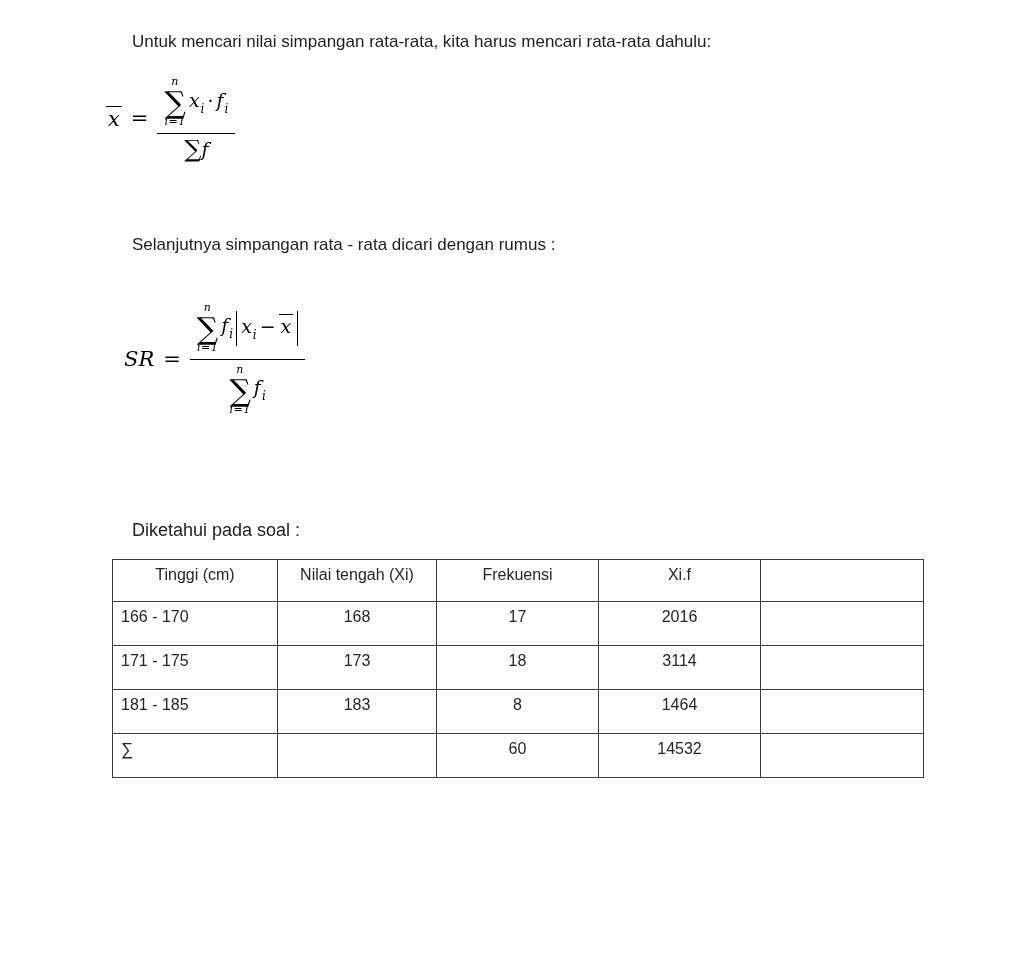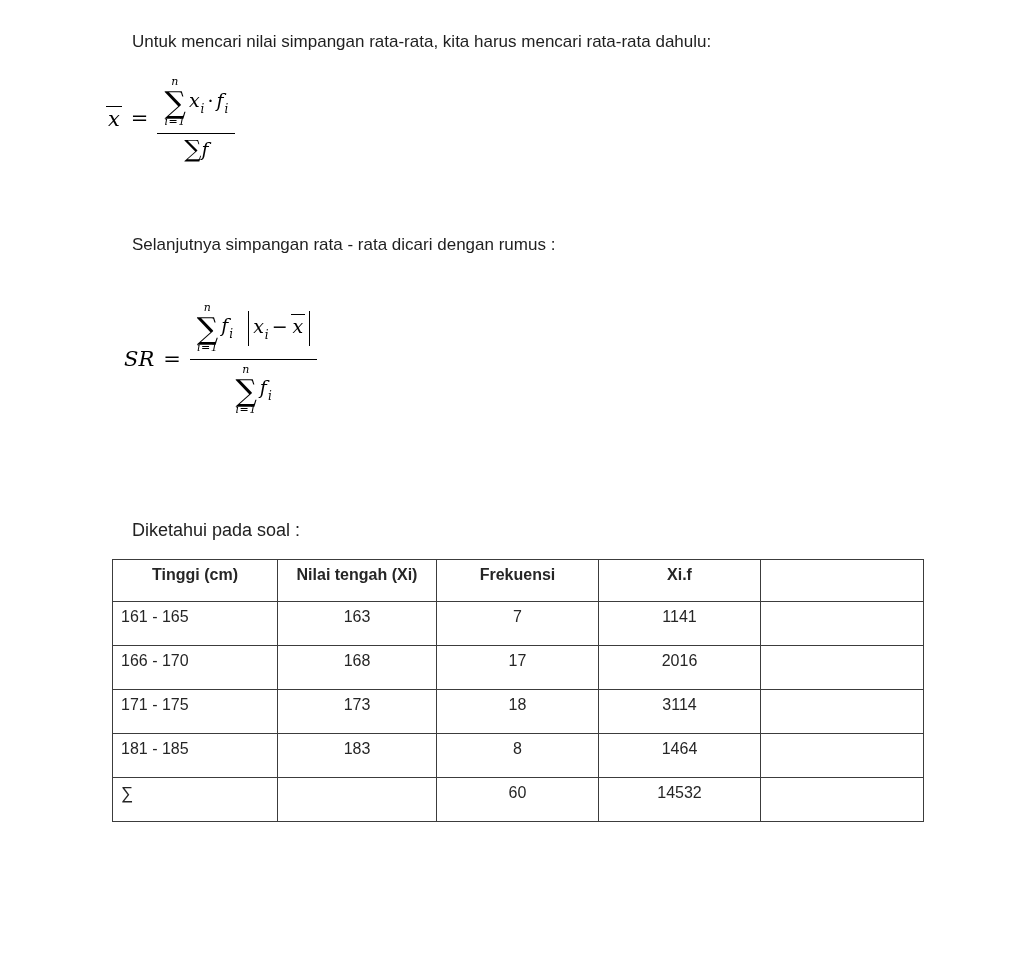--- a/index.html
+++ b/index.html
@@ -64,41 +64,41 @@
     vertical-align:-6px; line-height:1;
     margin-left:1px;
   }
   .mdot { font-size:19px; margin:0 3px; }
   .minus{ font-size:19px; margin:0 3px; }
   .absgrp {
     display:inline-flex; align-items:flex-end;
     border-left:1.6px solid #000;
     border-right:1.6px solid #000;
     padding:3px 4px 5px 4px;
-    margin-left:15px;
+    margin-left:3px;
   }
   .term { white-space:nowrap; }
 
   
   #freq-table {
     position:absolute;
     left:112px; top:559px;
     width:811px;
     border-collapse:collapse;
     table-layout:fixed;
     font-size:16px;
     color:#262626;
   }
   #freq-table th, #freq-table td {
     border:1.5px solid #3c3c3c;
     vertical-align:top;
     font-weight:normal;
     padding-top:6px;
   }
-  #freq-table th { height:42px; text-align:center;font-weight:bold; }
+  #freq-table th { height:42px; text-align:center; }
   #freq-table td { height:44px; text-align:center; }
   #freq-table td.first { text-align:left; padding-left:8px; }
   #freq-table td.sum-sign { font-size:17px; }
 </style>
 </head>
 <body>
 
 <div class="bodytext" id="intro-text">Untuk mencari nilai simpangan rata-rata, kita harus mencari rata-rata dahulu:</div>
 
 <div class="math" id="mean-formula">
@@ -170,27 +170,20 @@
     <tr>
       <th>Tinggi (cm)</th>
       <th>Nilai tengah (Xi)</th>
       <th>Frekuensi</th>
       <th>Xi.f</th>
       <th></th>
     </tr>
   </thead>
   <tbody>
     <tr>
-      <td class="first">161 - 165</td>
-      <td>163</td>
-      <td>7</td>
-      <td>1141</td>
-      <td></td>
-    </tr>
-    <tr>
       <td class="first">166 - 170</td>
       <td>168</td>
       <td>17</td>
       <td>2016</td>
       <td></td>
     </tr>
     <tr>
       <td class="first">171 - 175</td>
       <td>173</td>
       <td>18</td>

